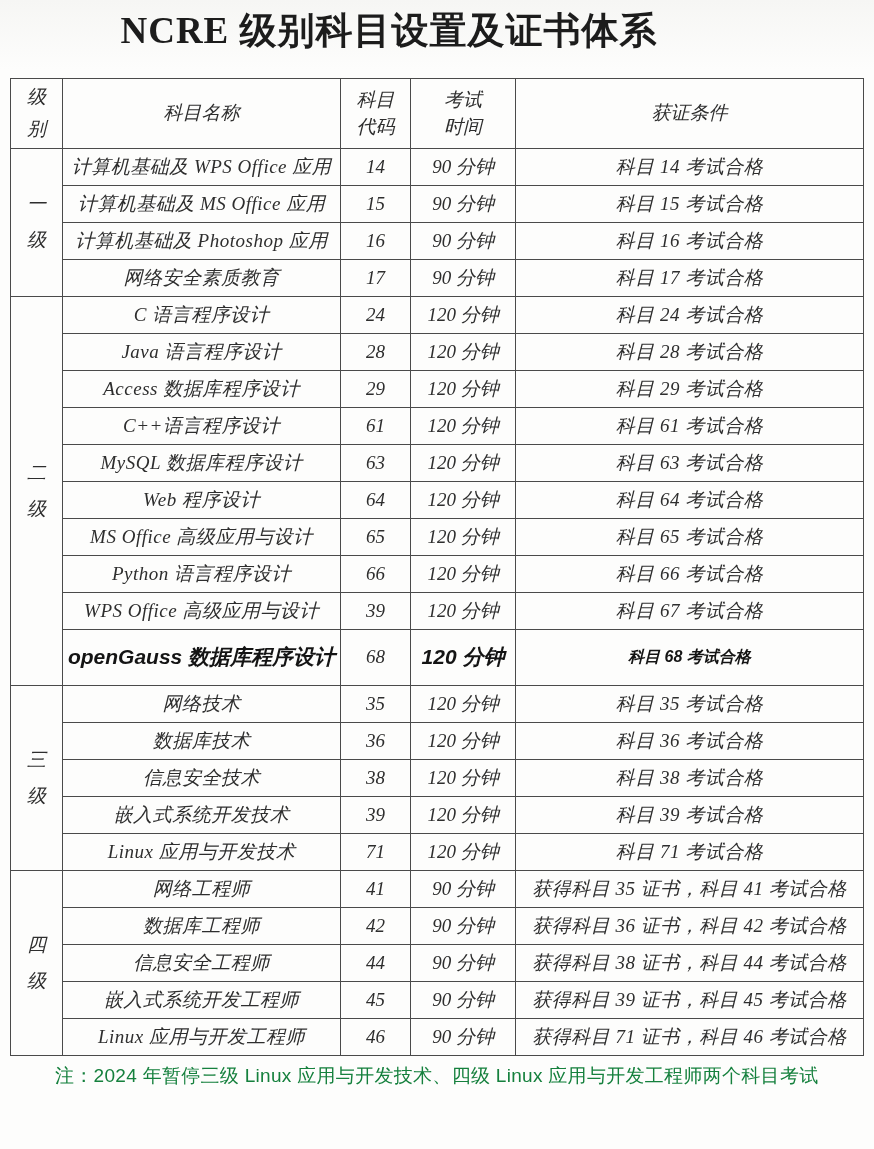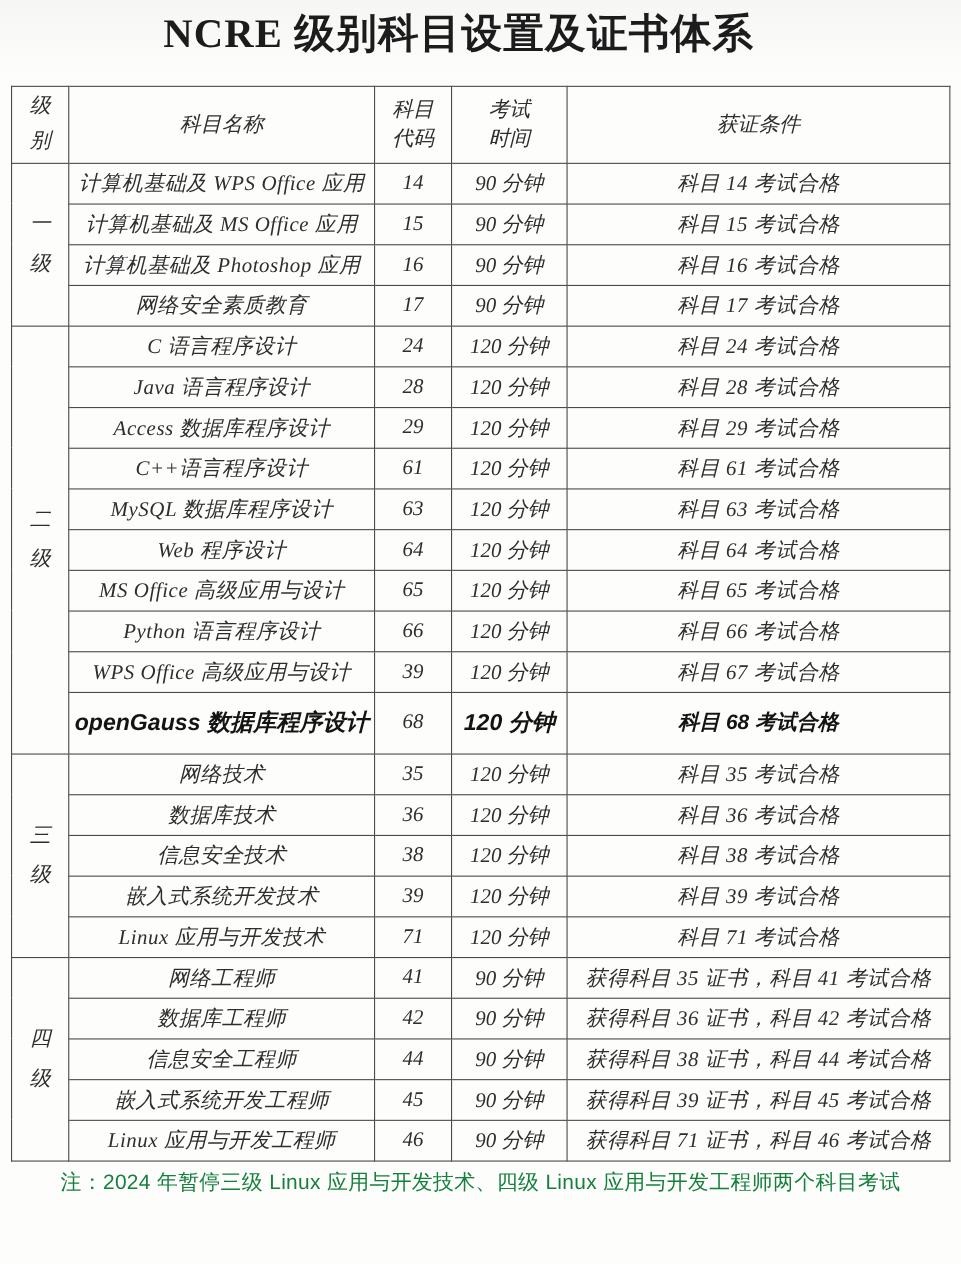--- a/index.html
+++ b/index.html
@@ -16,21 +16,20 @@
     color:var(--text-color);
     overflow:hidden;
   }
   .page{position:relative;width:874px;height:1149px;}
   .doc-title{
     position:absolute;top:6px;left:0;width:778px;
     text-align:center;
     font-size:37px;font-weight:700;letter-spacing:1px;
     color:#1c1c1c;
     font-family:"Liberation Serif","DejaVu Serif",serif;
-    margin-left:28px;
   }
   table.ncre{
     position:absolute;left:10px;top:78px;
     width:853px;border-collapse:collapse;table-layout:fixed;font-style:italic;
   }
   table.ncre td,table.ncre th{
     border:1.5px solid var(--border-color);
     text-align:center;vertical-align:middle;
     font-weight:400;
     font-size:19px;
@@ -46,21 +45,21 @@
   .code-cell{font-size:18px;}
   .duration-cell{font-size:19px;}
   tr.highlight-row td{height:56px;}
   tr.highlight-row td.subject-cell,
   tr.highlight-row td.duration-cell,
   tr.highlight-row td.condition-cell{
     font-family:"Liberation Sans","DejaVu Sans",sans-serif;
     font-weight:600;font-size:21px;color:var(--highlight-color);
     letter-spacing:0;
   }
-  tr.highlight-row td.condition-cell{font-size:19px;}
+  tr.highlight-row td.condition-cell{font-size:16px;}
   .note{
     position:absolute;left:55px;top:1050px;width:795px;
     font-family:"Liberation Sans","DejaVu Sans",sans-serif;
     font-size:19px;color:#15803d;line-height:52px;
     letter-spacing:0.3px;
   }
 </style>
 </head>
 <body>
 

